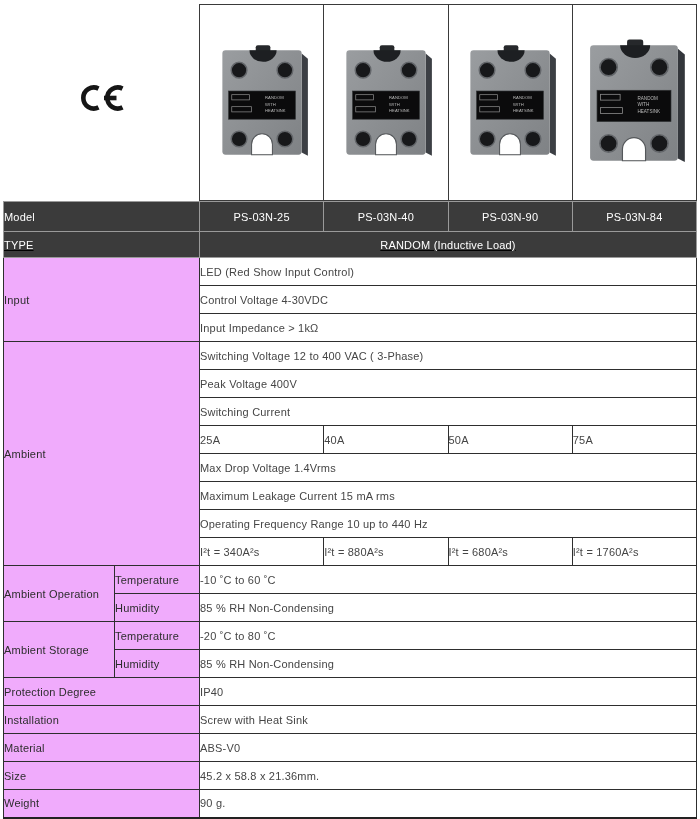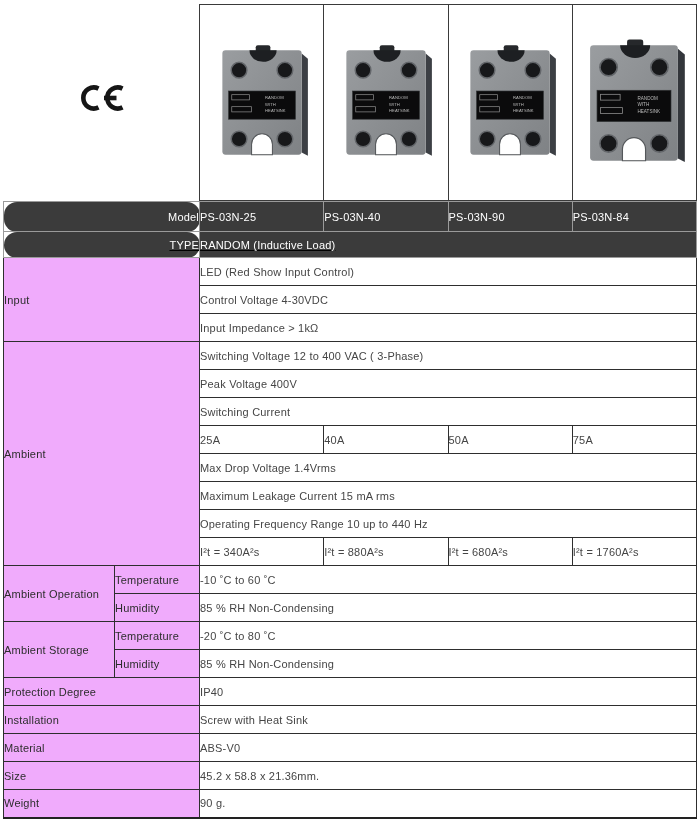--- a/index.html
+++ b/index.html
@@ -25,29 +25,29 @@
     border-collapse:collapse;table-layout:fixed;
   }
   table.spec td{
     font-size:11px;vertical-align:middle;box-sizing:border-box;
     padding:0;letter-spacing:.2px;
   }
   tr.h30{height:30px;} tr.h26{height:26px;text-decoration:underline;} tr.h28{height:28px;}
   td.dark{
     background:#3b3b3b;color:#ffffff;border:1px solid #9a9a9a;
   }
-  td.lab{text-align:right;padding-left:9px;border-radius:13px;}
+  td.lab{text-align:left;padding-left:9px;}
   td.glab{
     background:#f0abfc;color:#2d2d2d;border:1px solid #2e2e2e;
     text-align:left;padding-left:9px;
   }
   td.val{
     background:#ffffff;color:#454545;border:1px solid #2e2e2e;text-align:left;
   }
-  td.cen{padding-left:0;}
+  td.cen{text-align:center;padding-left:0;}
   tr.lastrow td{border-bottom:2px solid #222222;}
 </style>
 </head>
 <body>
 
 <div class="ce-logo">
   <svg width="48" height="28" viewBox="0 0 48 28">
     <path d="M 22.5 4.6 A 10.5 10.5 0 1 0 22.5 23.4" fill="none" stroke="#161616" stroke-width="4.6"></path>
     <path d="M 46.5 4.6 A 10.5 10.5 0 1 0 46.5 23.4" fill="none" stroke="#161616" stroke-width="4.6"></path>
     <line x1="28" y1="14" x2="40.5" y2="14" stroke="#161616" stroke-width="4.6"></line>

